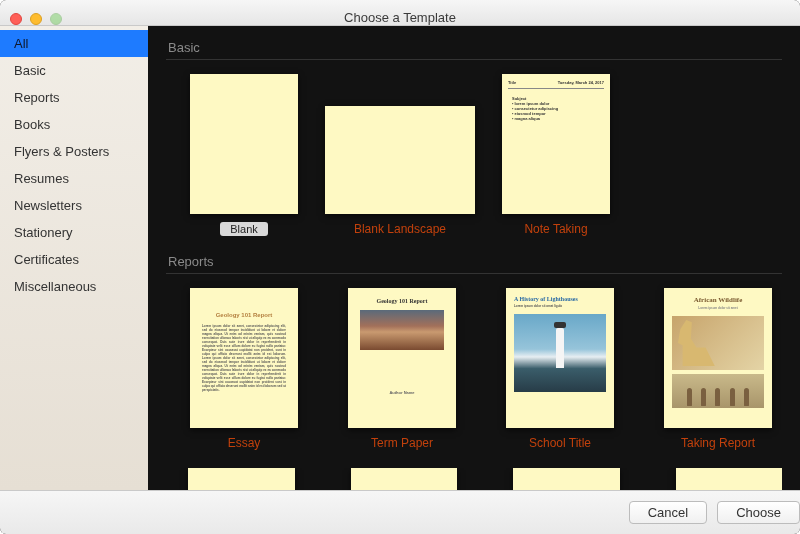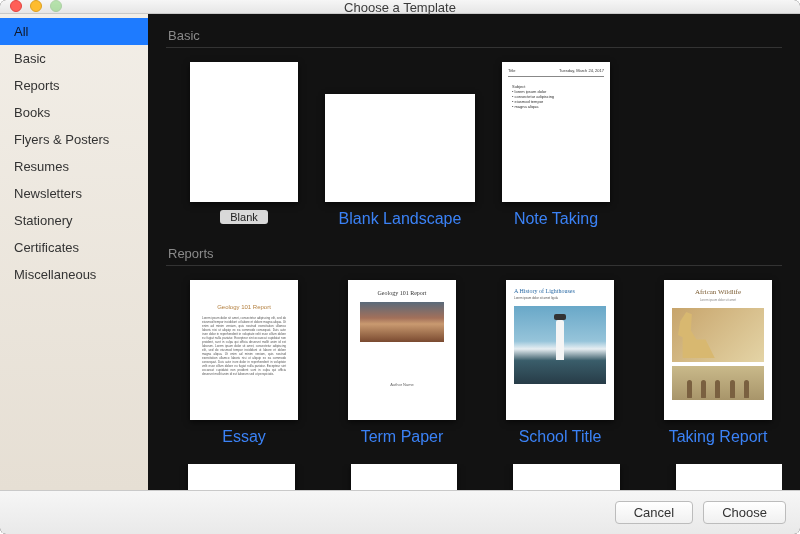--- a/index.html
+++ b/index.html
@@ -1,36 +1,36 @@
 <!DOCTYPE html>
 <html><head>
 <meta charset="utf-8">
 <style>
   * { box-sizing: border-box; margin: 0; padding: 0; }
   html, body { width: 800px; height: 534px; font-family: -apple-system, "Helvetica Neue", Arial, sans-serif; overflow: hidden; }
   .window { width: 800px; height: 534px; display: flex; flex-direction: column; background: #1c1c1c; border-radius: 6px; overflow: hidden; position: relative; }
-  .titlebar { height: 14px; background: linear-gradient(#f6f6f6,#e6e6e6); display: flex; align-items: flex-start; position: relative; border-bottom: 1px solid #c9c9c9; }
+  .titlebar { height: 26px; background: linear-gradient(#f6f6f6,#e6e6e6); display: flex; align-items: flex-end; position: relative; border-bottom: 1px solid #c9c9c9; }
   .traffic { display: flex; gap: 8px; padding-left: 10px; }
   .tl { width: 12px; height: 12px; border-radius: 50%; }
   .tl.red { background: #ff5f57; border:1px solid #e24640;}
   .tl.yellow { background: #febc2e; border:1px solid #dca022;}
   .tl.green { background: #5bc842; border:1px solid #4aa035; opacity:.4;}
   .title { position: absolute; left: 0; right: 0; text-align: center; font-size: 13px; color: #3a3a3a; pointer-events:none;}
   .body { flex: 1; display: flex; min-height: 0; background: #d8cfc3; }
   .sidebar { width: 148px; background: linear-gradient(#f2eee7,#e6dfd4); display: flex; flex-direction: column; padding-top: 4px; font-size: 13px; color:#333; }
   .sidebar-item { padding: 6px 14px; cursor: default; }
   .sidebar-item.active { background: #1e7bff; color: #0f172a; }
   .content { flex: 1; background: #121212; overflow-y: auto; padding: 10px 18px 0 18px; }
   .section-title { color: #8a8a8a; font-size: 13px; margin: 4px 0 2px 2px; font-weight: 400;}
   .divider { border: none; border-top: 1px solid #333; margin: 4px 0 14px 0; }
   .grid { display: flex; gap: 25px; margin-bottom: 18px; padding-left: 22px;}
   .cell { display: flex; flex-direction: column; align-items: center; width: 112px; }
-  .cell .label { color: #3b82f6; font-size: 16px; margin-top: 8px; text-align:center;}
+  .cell .label { color: #c2410c; font-size: 12px; margin-top: 8px; text-align:center;}
   .cell .label.badge { background:#d9d9d9; color:#222; padding:1px 10px; border-radius:3px; font-size:11px;}
-  .thumb { background: #ffffff; box-shadow: 0 2px 6px rgba(0,0,0,.6); position: relative; overflow:hidden;}
+  .thumb { background: #fef9c3; box-shadow: 0 2px 6px rgba(0,0,0,.6); position: relative; overflow:hidden;font-weight:bold;}
   .thumb.portrait { width: 108px; height: 140px; }
   .thumb.landscape { width: 150px; height: 108px; margin-top:32px; }
   
   .note-head { position:absolute; top:6px; left:6px; right:6px; display:flex; justify-content:space-between; font-size:4px; color:#333;}
   .note-head::after{content:""; position:absolute; left:0; right:0; top:8px; border-top:1px solid #888;}
   .note-lines { position:absolute; top:22px; left:10px; font-size:4px; color:#333; line-height:5px;}
   .essay-body { position:absolute; top:14px; left:12px; right:12px; bottom:10px; }
   .essay-body .etitle{ text-align:center; font-size:6px; color:#b48040; margin-top:10px; margin-bottom:6px;}
   .essay-body .epara{ font-size:3px; color:#555; line-height:4px; text-align:justify;}
   .term-body{position:absolute; top:10px; left:12px; right:12px;}
@@ -50,21 +50,21 @@
   .visual-img1{height:54px; margin-top:6px; background:linear-gradient(135deg,#c7a46b,#e4d4a6); position:relative; overflow:hidden;}
   .giraffe{position:absolute; left:6px; top:4px; width:46px; height:46px;
     background: radial-gradient(circle at 30% 20%, #d8b870 0 100%);
     clip-path: polygon(10% 100%, 10% 55%, 0% 50%, 5% 20%, 18% 0%, 30% 5%, 28% 40%, 40% 60%, 60% 60%, 80% 100%);
   }
   .visual-img2{height:34px; margin-top:4px; background:linear-gradient(#c9b98a,#a8956a); position:relative;}
   .meerkats{position:absolute; bottom:2px; left:10px; right:10px; display:flex; justify-content:space-around;}
   .meerkats span{ width:5px; height:18px; background:#7a6040; border-radius:3px 3px 1px 1px;}
   .partial-row{ display:flex; gap:56px; padding-left:22px; height:26px; overflow:hidden;}
   .partial-row .thumb{ width:108px; height:140px;}
-  .footer { height: 44px; background: linear-gradient(#f6f6f6,#e9e9e9); border-top:1px solid #c9c9c9; display:flex; justify-content:flex-end; align-items:center; padding-right:14px; gap:10px;}
+  .footer { height: 44px; background: linear-gradient(#f6f6f6,#e9e9e9); border-top:1px solid #c9c9c9; display:flex; justify-content:flex-end; align-items:center; gap:10px;}
   .btn { font-size:13px; padding:3px 18px; background:linear-gradient(#fff,#f0f0f0); border:1px solid #bcbcbc; border-radius:4px; color:#333;}
   .content::-webkit-scrollbar{width:14px;}
   .content::-webkit-scrollbar-track{background:#1a1a1a;}
   .content::-webkit-scrollbar-thumb{background:#4a4a4a;border-radius:7px;border:3px solid #1a1a1a;}
 </style>
 </head>
 <body>
 
 <div class="window">
 

